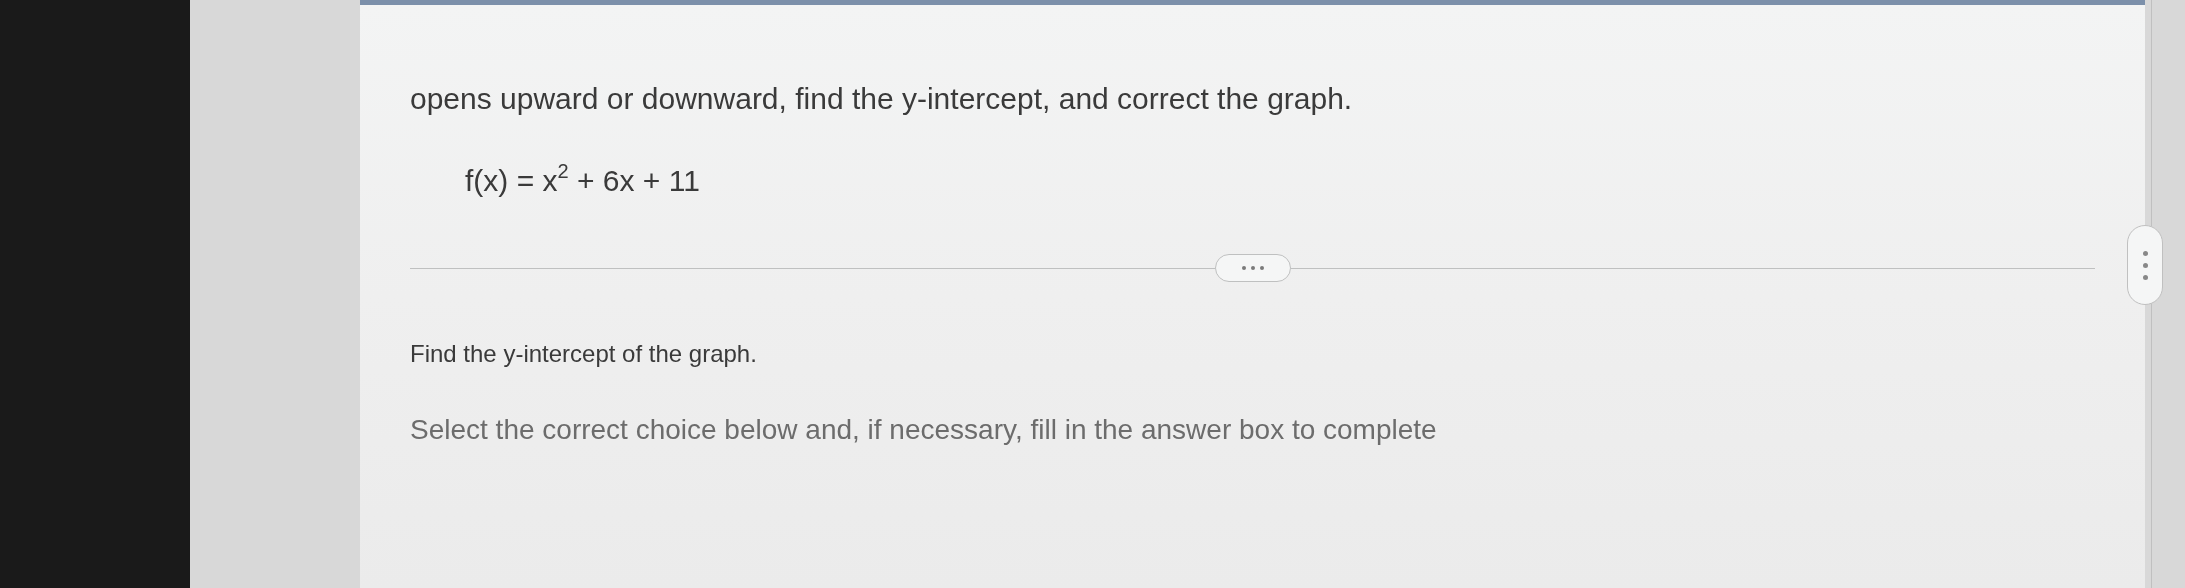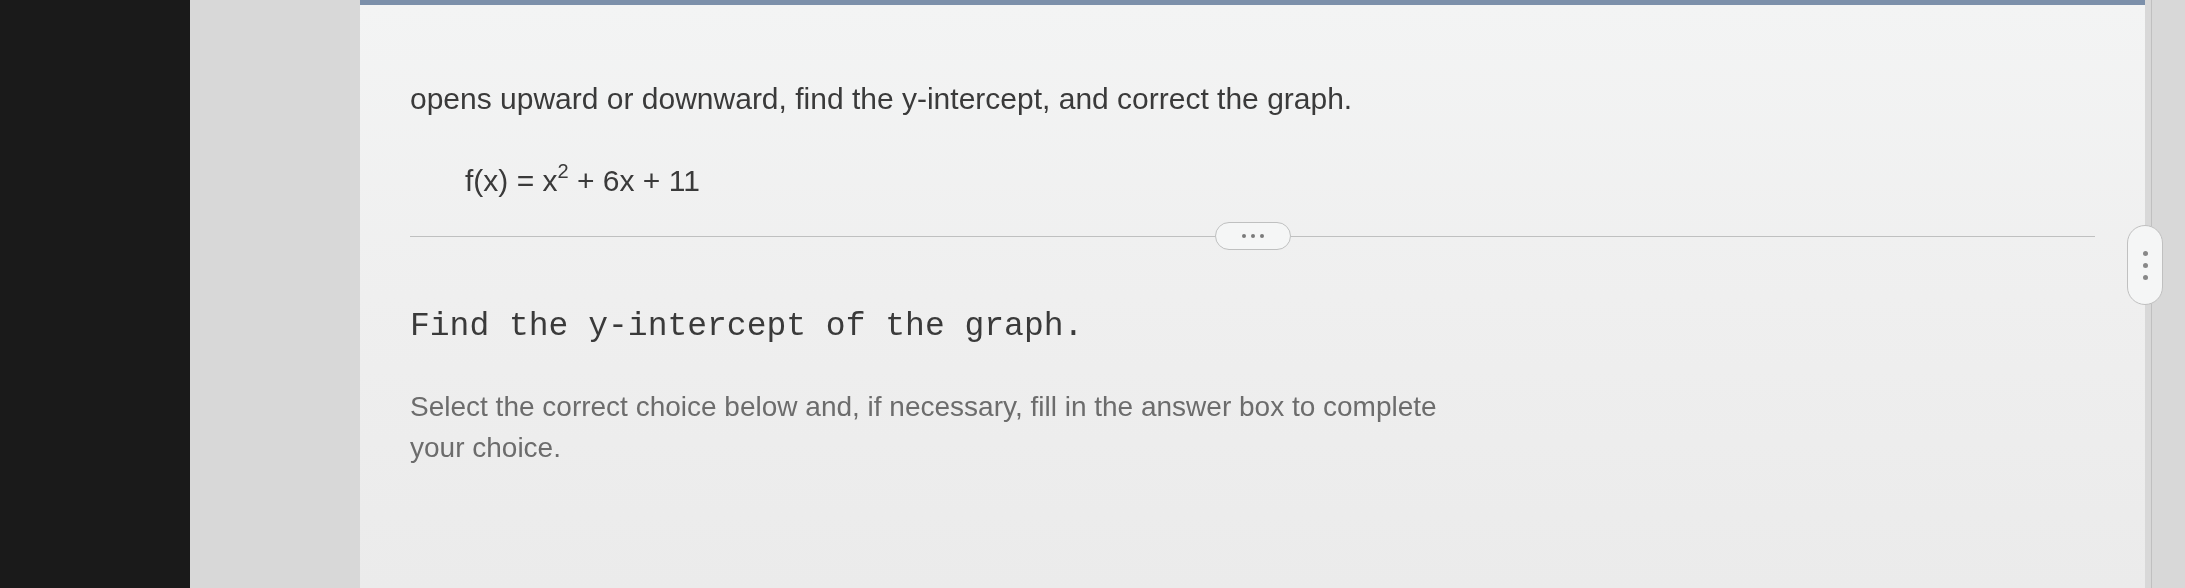--- a/index.html
+++ b/index.html
@@ -41,21 +41,21 @@
     .prompt-text {
       font-size: 30px;
       color: #3a3a3a;
       line-height: 1.45;
       margin-bottom: 42px;
     }
     .equation {
       font-size: 30px;
       color: #3a3a3a;
       margin-left: 55px;
-      margin-bottom: 24px;
+      margin-bottom: 56px;
       font-family: Arial, sans-serif;
     }
     .equation .sup {
       font-size: 20px;
       vertical-align: super;
       position: relative;
       top: -2px;
     }
     .divider-row {
       display: flex;
@@ -79,24 +79,23 @@
       gap: 5px;
       cursor: pointer;
     }
     .divider-pill .dot {
       width: 4px;
       height: 4px;
       border-radius: 50%;
       background: #7a7a7a;
     }
     .subprompt {
-      font-size: 33px;
+      font-size: 24px;
       color: #3a3a3a;
       margin-bottom: 42px;
-      font-family: Liberation Mono, monospace;
     }
     .instruction {
       font-size: 28px;
       color: #6c6c6c;
       line-height: 1.45;
     }
     .side-tab {
       position: absolute;
       left: -18px;
       top: 225px;
@@ -151,21 +150,20 @@
       <span class="dot"></span>
       <span class="dot"></span>
     </div>
     <div class="divider-line"></div>
   </div>
 
   <div class="subprompt">Find the y-intercept of the graph.</div>
 
   <div class="instruction">
     <span>Select the correct choice below and, if necessary, fill in the answer box to complete</span><br>
-    <span>your choice.</span>
   </div>
 
 </div>
 
 <div class="right-edge">
   <div class="right-divider-line"></div>
   <div class="side-tab">
     <span class="dot"></span>
     <span class="dot"></span>
     <span class="dot"></span>

